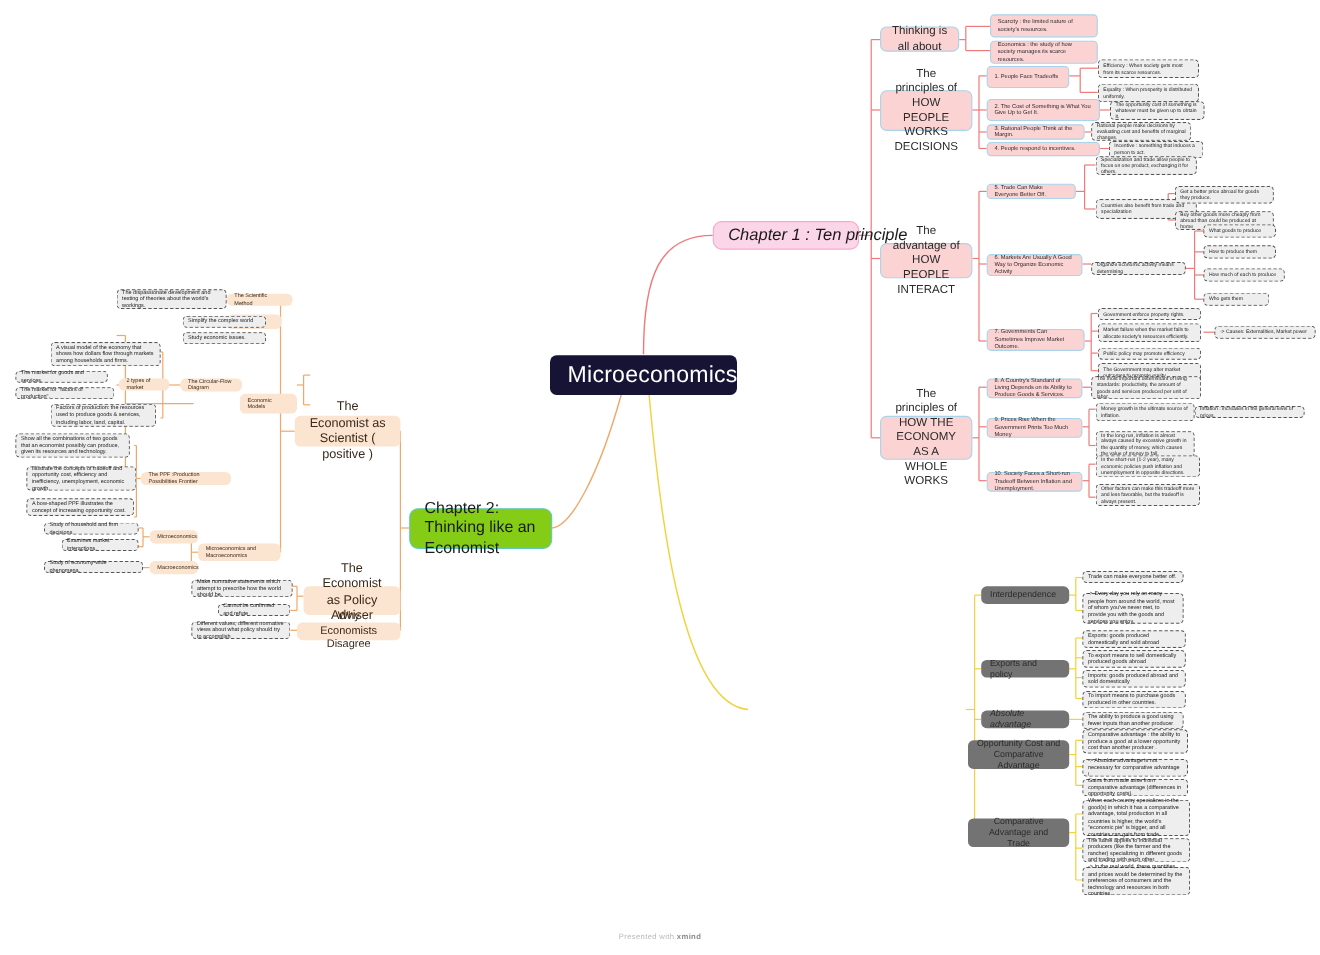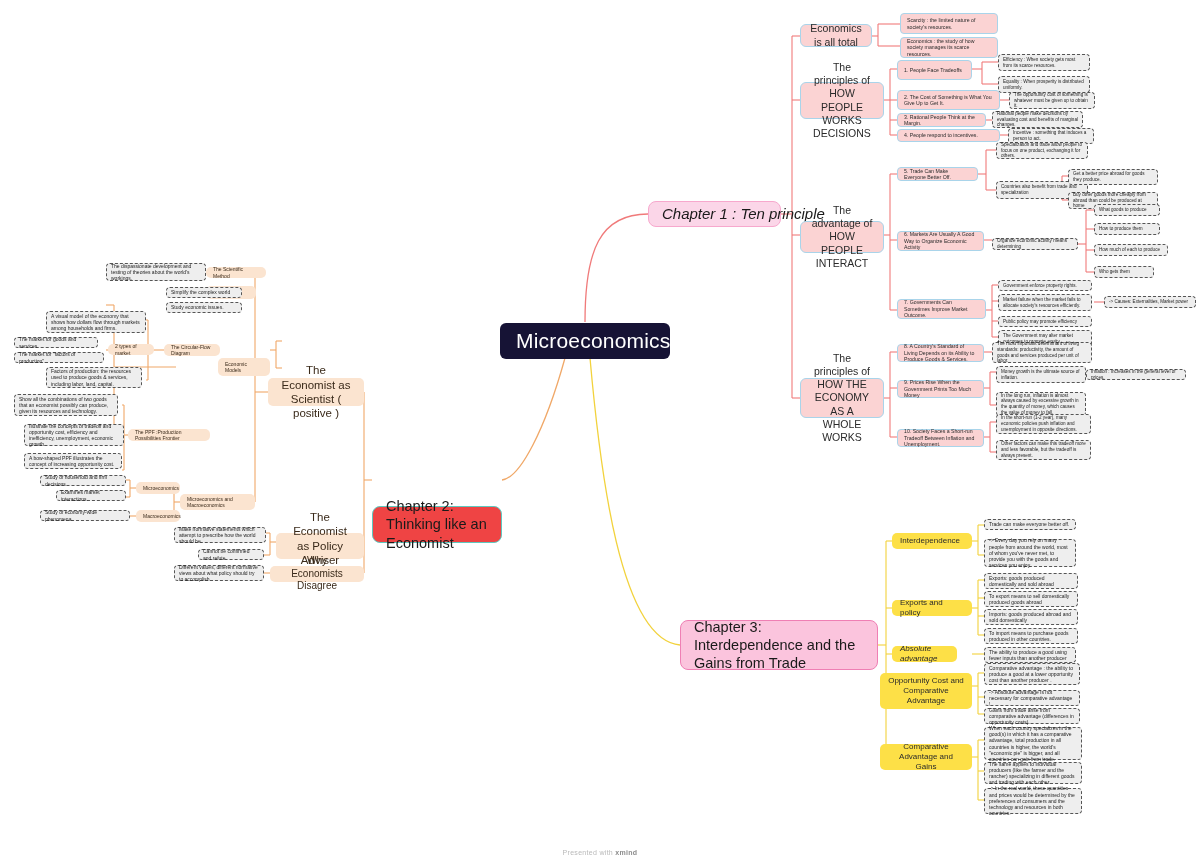--- a/index.html
+++ b/index.html
@@ -49,23 +49,22 @@
     color: #1a1a1a;
   }
   .chapter.c1 {
     background: #fbd6e8;
     border: 1.4px solid #f7a8cd;
     font-style: italic;
     font-size: 15px;
     white-space: nowrap;
   }
   .chapter.c2 {
-    background: #ef4444;
+    background: #84cc16;
     border: 1.4px solid #5fc8bf;
-    margin-top: 44px;
   }
   .chapter.c3 {
     background: #fbc4dd;
     border: 1.4px solid #ef7fb4;
   }
 
   
   .pk {
     background: #fbd3d3;
     border: 1px solid #a9d4ea;
@@ -98,21 +97,21 @@
     background: #fbe4d0;
     border-radius: 5px;
     color: #3a2a1a;
     padding: 4px 7px;
   }
   .or.big  { font-size: 11.5px; padding: 8px 10px; justify-content: center; text-align: center; }
   .or.sm   { font-size: 5.0px; }
 
   
   .yl {
-    background: #fde047;
+    background: #737373;
     border-radius: 5px;
     color: #2a2a2a;
     padding: 5px 8px;
     font-size: 8px;
   }
   .yl.two { justify-content: center; text-align: center; }
 
   .footer {
     position: absolute;
     left: 0; right: 0;
@@ -311,21 +310,21 @@
 
   <div class="node root" style="left:500px; top:323px; width:170px; height:36px;">
     <span>Microeconomics</span>
   </div>
 
   <div class="node chapter c1" style="left:648px; top:201px; width:133px; height:26px;">
     <span>Chapter 1 : Ten principle</span>
   </div>
 
   <div class="node pk big" style="left:800px; top:24px; width:72px; height:23px;">
-    <span>Economics is all total</span>
+    <span>Thinking is all about</span>
   </div>
   <div class="node pk mid" style="left:900px; top:13px; width:98px; height:21px;">
     <span>Scarcity :  the limited nature of society's resources.</span>
   </div>
   <div class="node pk mid" style="left:900px; top:37px; width:98px; height:21px;">
     <span>Economics :  the study of how society manages its scarce resources.</span>
   </div>
 
   <div class="node pk big" style="left:800px; top:82px; width:84px; height:37px;">
     <span>The principles of HOW PEOPLE WORKS DECISIONS</span>
@@ -532,23 +531,20 @@
   <div class="node leaf t5" style="left:174px; top:527px; width:92px; height:16px;">
     <span>Make normative statements which attempt to prescribe how the world should be.</span>
   </div>
   <div class="node leaf t5" style="left:198px; top:549px; width:66px; height:11px;">
     <span>Cannot be confirmed and refute</span>
   </div>
   <div class="node leaf t5" style="left:174px; top:565px; width:90px; height:16px;">
     <span>Different values, different normative views about what policy should try to accomplish</span>
   </div>
 
-  <div class="node chapter c3" style="left:680px; top:620px; width:198px; height:50px;">
-    <span>Chapter 3: Interdependence and the Gains from Trade</span>
-  </div>
 
   <div class="node yl" style="left:892px; top:533px; width:80px; height:16px;">
     <span>Interdependence</span>
   </div>
   <div class="node leaf t5" style="left:984px; top:519px; width:92px; height:11px;">
     <span>Trade can make everyone better off.</span>
   </div>
   <div class="node leaf t5" style="left:984px; top:539px; width:92px; height:28px;">
     <span>-&gt; Every day you rely on many people from around the world, most of whom you've never met, to provide you with the goods and services you enjoy.</span>
   </div>
@@ -562,42 +558,42 @@
   <div class="node leaf t5" style="left:984px; top:591px; width:94px; height:16px;">
     <span>To export means to sell domestically produced goods abroad</span>
   </div>
   <div class="node leaf t5" style="left:984px; top:609px; width:94px; height:16px;">
     <span>Imports: goods produced abroad and sold domestically</span>
   </div>
   <div class="node leaf t5" style="left:984px; top:628px; width:94px; height:16px;">
     <span>To import means to purchase goods produced in other countries.</span>
   </div>
 
-  <div class="node yl" style="left:892px; top:646px; width:65px; height:16px;font-style:italic;">
+  <div class="node yl" style="left:892px; top:646px; width:80px; height:16px;font-style:italic;">
     <span>Absolute advantage</span>
   </div>
   <div class="node leaf t5" style="left:984px; top:647px; width:92px; height:16px;">
     <span>The ability to produce a good using fewer inputs than another producer</span>
   </div>
 
-  <div class="node yl two" style="left:880px; top:673px; width:92px; height:36px;">
+  <div class="node yl two" style="left:880px; top:673px; width:92px; height:26px;">
     <span>Opportunity Cost and Comparative Advantage</span>
   </div>
   <div class="node leaf t5" style="left:984px; top:663px; width:96px; height:22px;">
     <span>Comparative advantage : the ability to produce a good at a lower opportunity cost than another producer .</span>
   </div>
   <div class="node leaf t5" style="left:984px; top:690px; width:96px; height:16px;">
     <span>-&gt; Absolute advantage is not necessary for comparative advantage !</span>
   </div>
   <div class="node leaf t5" style="left:984px; top:708px; width:96px; height:16px;">
     <span>Gains from trade arise from comparative advantage (differences in opportunity costs).</span>
   </div>
 
   <div class="node yl two" style="left:880px; top:744px; width:92px; height:26px;">
-    <span>Comparative Advantage and Gains</span>
+    <span>Comparative Advantage and Trade</span>
   </div>
   <div class="node leaf t5" style="left:984px; top:727px; width:98px; height:33px;">
     <span>When each country specializes in the good(s) in which it has a comparative advantage, total production in all countries is higher, the world's "economic pie" is bigger, and all countries can gain from trade.</span>
   </div>
   <div class="node leaf t5" style="left:984px; top:762px; width:98px; height:22px;">
     <span>The same applies to individual producers (like the farmer and the rancher) specializing in different goods and trading with each other.</span>
   </div>
   <div class="node leaf t5" style="left:984px; top:788px; width:98px; height:26px;">
     <span>-&gt; In the real world, these quantities and prices would be determined by the preferences of consumers and the technology and resources in both countries.</span>
   </div>

